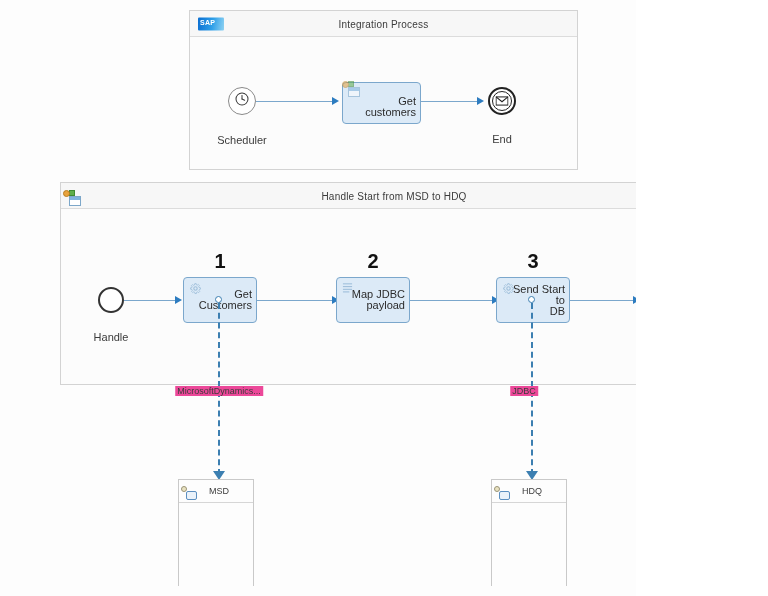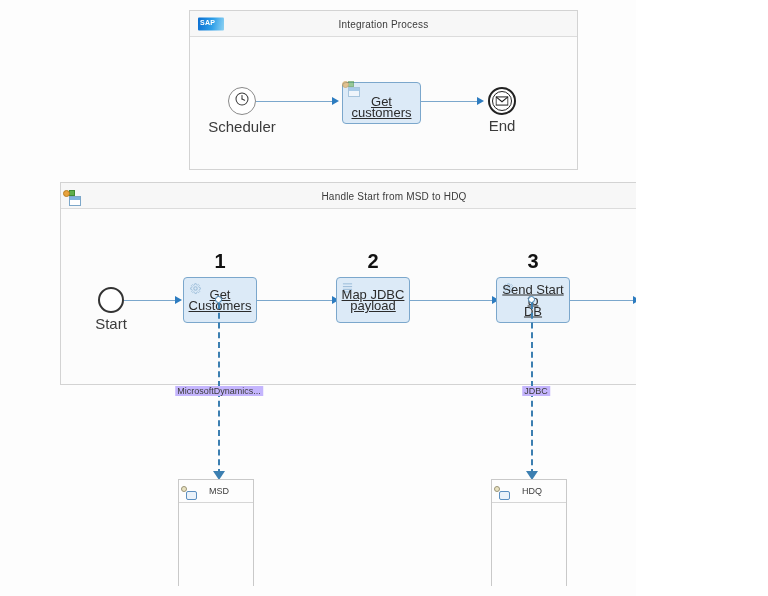--- a/index.html
+++ b/index.html
@@ -131,22 +131,22 @@
     left: 2px; top: 2px; right: 2px; bottom: 2px;
     border: 1px solid #222222;
     border-radius: 50%;
     box-sizing: border-box;
   }
   .event-label {
     position: absolute;
     top: 100%;
     left: 50%;
     transform: translateX(-50%);
-    margin-top: 4px;
-    font-size: 15px;
+    margin-top: 20px;
+    font-size: 11px;
     color: #3b3b3b;
     white-space: nowrap;
   }
   .ev-glyph {
     position: absolute;
     left: 50%; top: 50%;
     transform: translate(-50%, -50%);
   }
 
   
@@ -155,25 +155,24 @@
     background: #dceaf7;
     border: 1px solid #7ba7cc;
     border-radius: 4px;
     box-sizing: border-box;
   }
   .task-label {
     position: absolute;
     left: 4px; right: 4px;
     top: 50%;
     transform: translateY(-50%);
-    text-align: center;
-    font-size: 13px;
+    text-align: right;
+    font-size: 11px;
     line-height: 11px;
     color: #2b2b2b;
-    text-decoration: underline;
   }
   .task-icon {
     position: absolute;
     left: 5px;
     top: 4px;
     opacity: .55;
   }
   .task-number {
     position: absolute;
     left: 0; right: 0;
@@ -224,21 +223,21 @@
     width: 0; height: 0;
     border-left: 6px solid transparent;
     border-right: 6px solid transparent;
     border-top: 9px solid #3c7fb1;
   }
   .msg-label {
     position: absolute;
     transform: translateX(-50%);
     font-size: 9px;
     color: #3b3b3b;
-    background: #c4b5fd;
+    background: #ec4899;
     padding: 0 2px;
     white-space: nowrap;
   }
 
   
   .participant {
     position: absolute;
     background: #fdfdfd;
     border: 1px solid #c9c9c9;
     box-sizing: border-box;
@@ -359,21 +358,21 @@
           <span class="sq-green"></span>
           <span class="sq-gold"></span>
         </span>
       </div>
       <div class="pool-title">Handle Start from MSD to HDQ</div>
     </div>
 
     <div class="pool-body">
 
       <div class="event event-thick" style="left:37px; top:78px; width:26px; height:26px;">
-        <span class="event-label">Start</span>
+        <span class="event-label">Handle</span>
       </div>
 
       <div class="seq" style="left:63px; top:91px; width:55px;"></div>
       <div class="seq-arrow" style="left:114px; top:87px;"></div>
 
       <div class="task" style="left:122px; top:68px; width:74px; height:46px;">
         <span class="task-number">1</span>
         <span class="task-icon">
           <svg class="glyph-gear" viewBox="0 0 16 16">
             <path d="M8 5.2a2.8 2.8 0 1 0 0 5.6 2.8 2.8 0 0 0 0-5.6zm0 4.2a1.4 1.4 0 1 1 0-2.8 1.4 1.4 0 0 1 0 2.8z" fill="#6f9dc4"></path>
@@ -430,21 +429,21 @@
   </div>
 
   <div class="msg-origin" style="left:215px; top:296px;"></div>
   <div class="msgflow" style="left:218px; top:303px; height:172px;"></div>
   <div class="msg-arrow" style="left:213px; top:471px;"></div>
   <div class="msg-label" style="left:219px; top:386px;">MicrosoftDynamics...</div>
 
   <div class="msg-origin" style="left:528px; top:296px;"></div>
   <div class="msgflow" style="left:531px; top:303px; height:172px;"></div>
   <div class="msg-arrow" style="left:526px; top:471px;"></div>
-  <div class="msg-label" style="left:536px; top:386px;">JDBC</div>
+  <div class="msg-label" style="left:524px; top:386px;">JDBC</div>
 
   <div class="participant" style="left:178px; top:479px; width:76px; height:107px;">
     <div class="participant-header">
       <span class="participant-icon">
         <span class="glyph-screen">
           <span class="mon"></span>
           <span class="dot"></span>
         </span>
       </span>
       <span class="participant-title">MSD</span>

